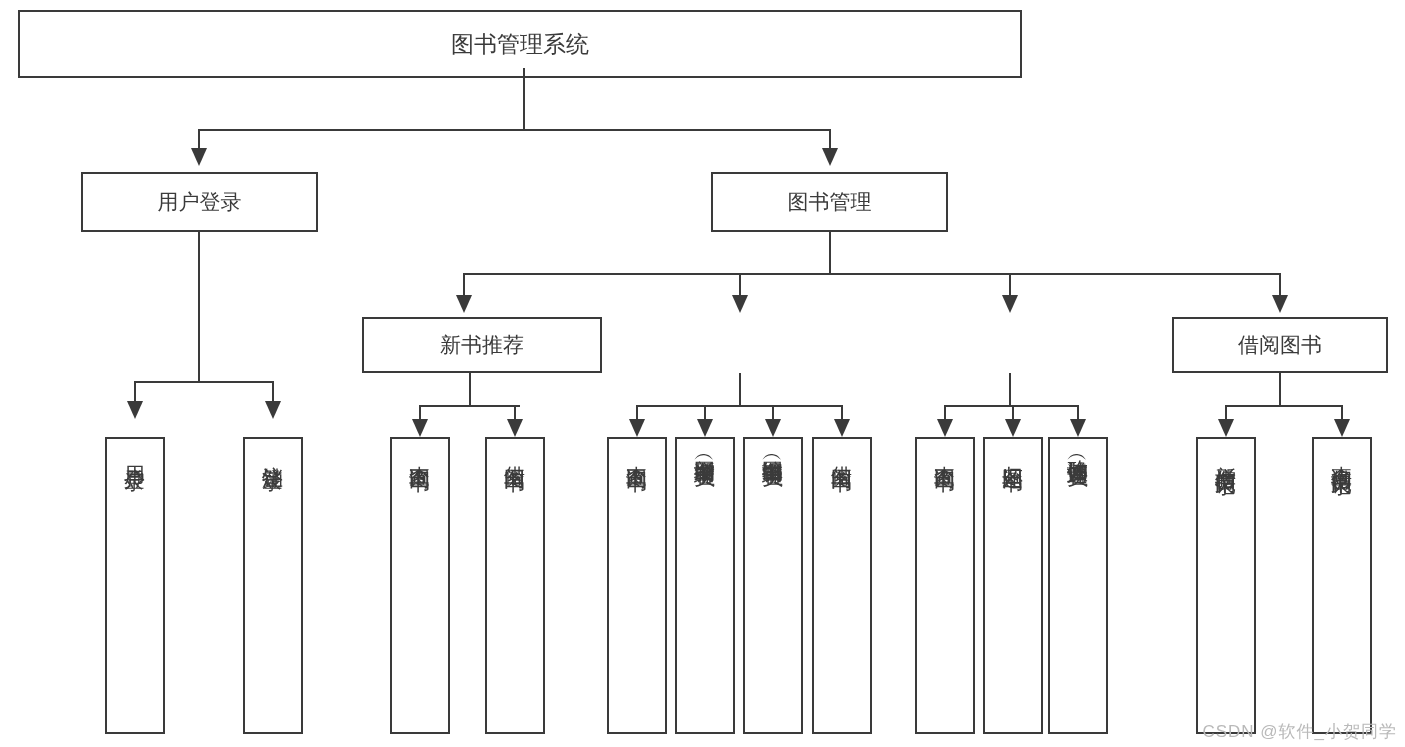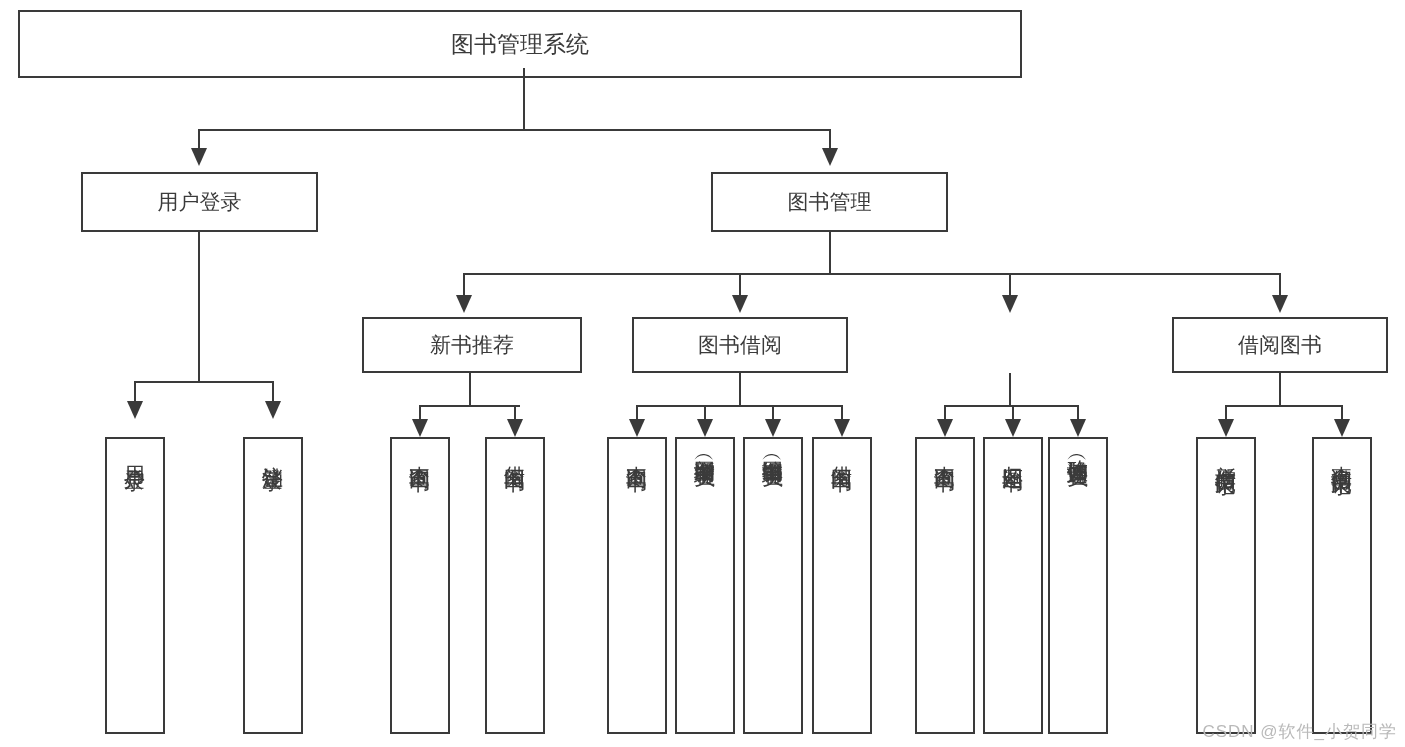--- a/index.html
+++ b/index.html
@@ -114,25 +114,22 @@
 
   <div class="vline" style="left:739px;top:273px;height:24px;"></div>
   <div class="arrow" style="left:732px;top:295px;"></div>
 
   <div class="vline" style="left:1009px;top:273px;height:24px;"></div>
   <div class="arrow" style="left:1002px;top:295px;"></div>
 
   <div class="vline" style="left:1279px;top:273px;height:24px;"></div>
   <div class="arrow" style="left:1272px;top:295px;"></div>
 
-  <div class="node lvl2" style="left:362px;top:317px;width:220px;height:56px;">
+  <div class="node lvl2" style="left:362px;top:317px;width:240px;height:56px;">
     <span>新书推荐</span>
-  </div>
-  <div class="node lvl2" style="left:632px;top:317px;width:216px;height:56px;">
-    <span>图书借阅</span>
   </div>
   <div class="node lvl2" style="left:1172px;top:317px;width:216px;height:56px;">
     <span>借阅图书</span>
   </div>
 
   <div class="vline" style="left:469px;top:373px;height:33px;"></div>
   <div class="hline" style="left:419px;top:405px;width:101px;"></div>
   <div class="vline" style="left:419px;top:405px;height:16px;"></div>
   <div class="arrow" style="left:412px;top:419px;"></div>
   <div class="vline" style="left:514px;top:405px;height:16px;"></div>

